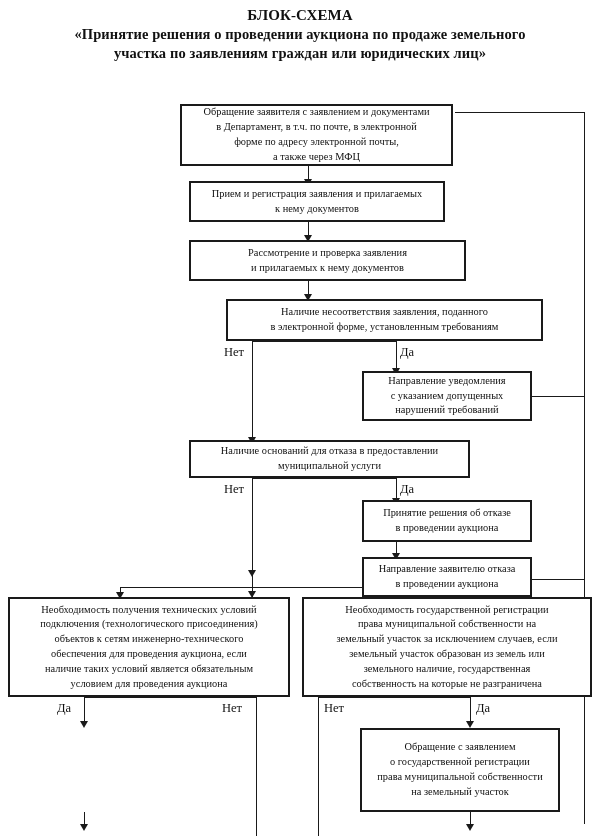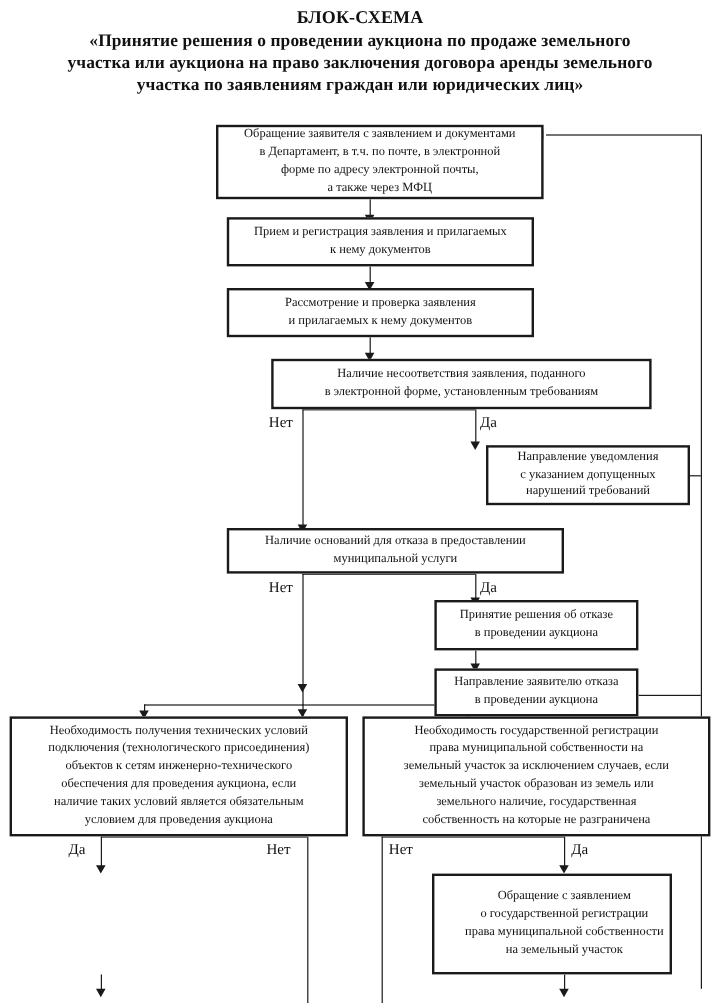--- a/index.html
+++ b/index.html
@@ -53,21 +53,20 @@
   }
 </style>
 </head>
 <body>
 
 <div id="stage">
 
   <div class="title-block">
     <div class="title-line l1">БЛОК-СХЕМА</div>
     <div class="title-line l3">«Принятие решения о проведении аукциона по продаже земельного</div>
-    <div class="title-line l4">участка или аукциона на право заключения договора аренды земельного</div>
     <div class="title-line l5">участка по заявлениям граждан или юридических лиц»</div>
   </div>
 
   <div class="ln v" style="left:584px;top:112px;height:712px;"></div>
   <div class="ln h" style="left:455px;top:112px;width:129px;"></div>
   <div class="arrow-l" style="left:446px;top:107.5px;"></div>
 
   <div class="ln h" style="left:532px;top:396px;width:52px;"></div>
 
   <div class="ln h" style="left:532px;top:579px;width:52px;"></div>
@@ -135,31 +134,31 @@
 в Департамент, в т.ч. по почте, в электронной
 форме по адресу  электронной почты,
 а также через МФЦ</span>
   </div>
 
   <div class="node" style="left:189px;top:181px;width:256px;height:41px;">
     <span class="txt">Прием и регистрация заявления и прилагаемых
 к нему документов</span>
   </div>
 
-  <div class="node" style="left:189px;top:240px;width:256px;height:41px;">
+  <div class="node" style="left:189px;top:240px;width:277px;height:41px;">
     <span class="txt">Рассмотрение и проверка заявления
 и прилагаемых к нему документов</span>
   </div>
 
   <div class="node" style="left:189px;top:299px;width:317px;height:42px;margin-left:37px;">
     <span class="txt">Наличие несоответствия заявления, поданного
 в электронной форме, установленным требованиям</span>
   </div>
 
-  <div class="node" style="left:362px;top:371px;width:170px;height:50px;margin-left:43px;">
+  <div class="node" style="left:362px;top:371px;width:170px;height:50px;">
     <span class="txt">Направление уведомления
 с указанием допущенных
 нарушений требований</span>
   </div>
 
   <div class="node" style="left:189px;top:440px;width:281px;height:38px;">
     <span class="txt">Наличие оснований для отказа в предоставлении
 муниципальной услуги</span>
   </div>
 
@@ -185,21 +184,21 @@
   <div class="node" style="left:302px;top:597px;width:290px;height:100px;">
     <span class="txt">Необходимость государственной регистрации
 права муниципальной собственности на
 земельный участок за исключением случаев, если
 земельный участок образован из земель или
 земельного наличие, государственная
 собственность на которые не разграничена</span>
   </div>
 
 
-  <div class="node" style="left:360px;top:728px;width:200px;height:84px;justify-content:flex-end;">
+  <div class="node" style="left:360px;top:728px;width:200px;height:84px;">
     <span class="txt">Обращение с заявлением
 о государственной регистрации
 права муниципальной собственности
 на земельный участок</span>
   </div>
 
   <div class="blabel" style="left:224px;top:345px;">Нет</div>
   <div class="blabel" style="left:400px;top:345px;">Да</div>
 
   <div class="blabel" style="left:224px;top:482px;">Нет</div>

